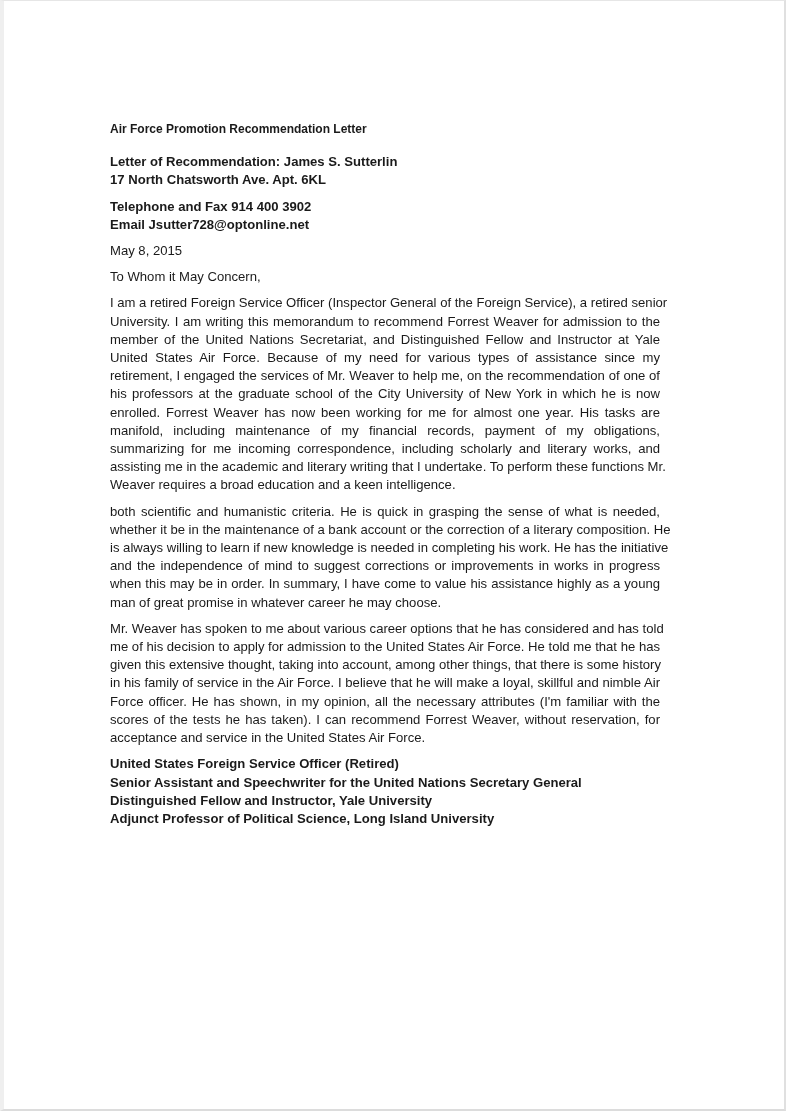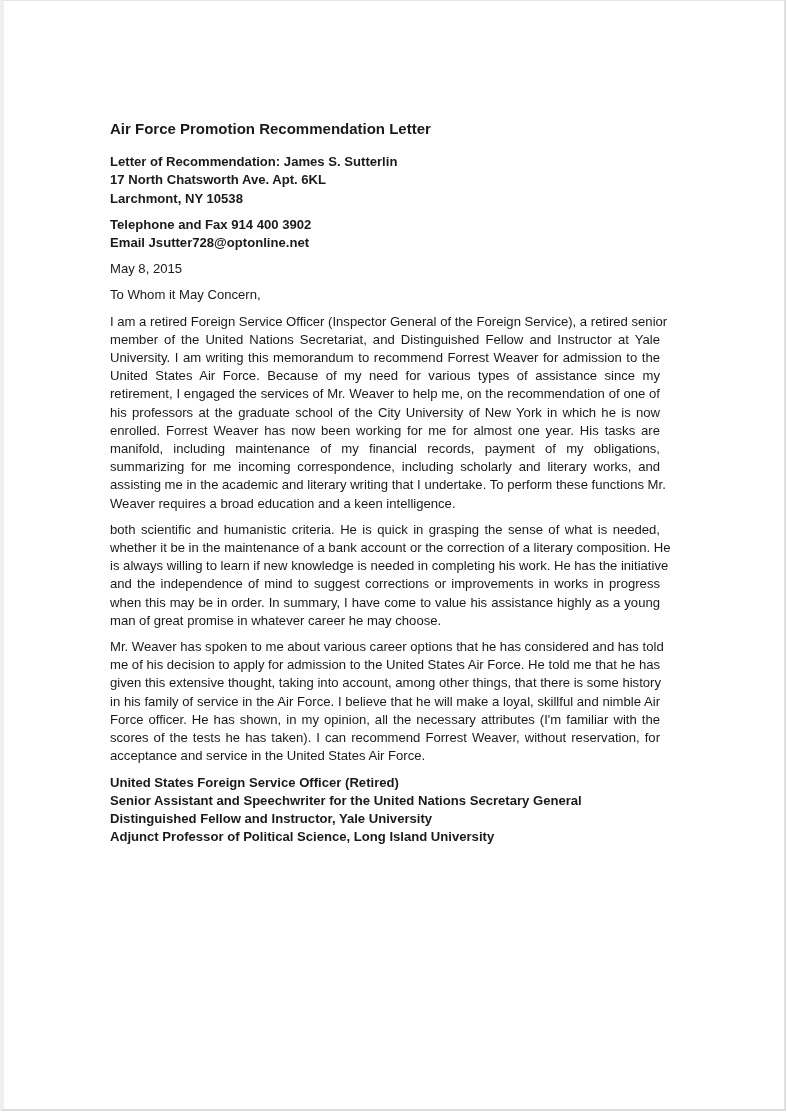--- a/index.html
+++ b/index.html
@@ -11,54 +11,53 @@
       border-left: 4px solid #efefef;
       border-right: 2px solid #e0e0e0;
       border-bottom: 2px solid #dcdcdc;
       box-sizing: border-box;
     }
     .content {
       position: absolute; left: 106px; top: 119px; width: 566px;
       font-family: "Liberation Sans", sans-serif;
       font-size: 13.1px; line-height: 18.2px; color: #1a1a1a;
     }
-    .title { font-weight: bold; font-size: 15px; margin: 0 0 15px 0; }
+    .title { font-weight: bold; font-size: 12px; margin: 0 0 15px 0; }
     .block { margin: 0 0 8px 0; }
     .line { display: block; white-space: nowrap; font-weight: bold; }
     .para { text-align: justify; margin: 0 16px 8px 0; }
     .para .jl { display: block; text-align: justify; text-align-last: justify; white-space: nowrap; }
     .para .jl.last { text-align-last: left; }
   </style>
 </head>
 <body>
 
 <div class="page">
   <div class="content">
 
     <div class="title">Air Force Promotion Recommendation Letter</div>
 
     <div class="block">
       <span class="line">Letter of Recommendation: James S. Sutterlin</span>
       <span class="line">17 North Chatsworth Ave. Apt. 6KL</span>
-      <span class="line">Larchmont, NY 10538</span>
     </div>
 
     <div class="block">
       <span class="line">Telephone and Fax 914 400 3902</span>
       <span class="line">Email Jsutter728@optonline.net</span>
     </div>
 
     <div class="block">May 8, 2015</div>
 
     <div class="block">To Whom it May Concern,</div>
 
     <div class="para">
       <span class="jl">I am a retired Foreign Service Officer (Inspector General of the Foreign Service), a retired senior</span>
+      <span class="jl">University. I am writing this memorandum to recommend Forrest Weaver for admission to the</span>
       <span class="jl">member of the United Nations Secretariat, and Distinguished Fellow and Instructor at Yale</span>
-      <span class="jl">University. I am writing this memorandum to recommend Forrest Weaver for admission to the</span>
       <span class="jl">United States Air Force. Because of my need for various types of assistance since my</span>
       <span class="jl">retirement, I engaged the services of Mr. Weaver to help me, on the recommendation of one of</span>
       <span class="jl">his professors at the graduate school of the City University of New York in which he is now</span>
       <span class="jl">enrolled. Forrest Weaver has now been working for me for almost one year. His tasks are</span>
       <span class="jl">manifold, including maintenance of my financial records, payment of my obligations,</span>
       <span class="jl">summarizing for me incoming correspondence, including scholarly and literary works, and</span>
       <span class="jl">assisting me in the academic and literary writing that I undertake. To perform these functions Mr.</span>
       <span class="jl last">Weaver requires a broad education and a keen intelligence.</span>
     </div>
 

